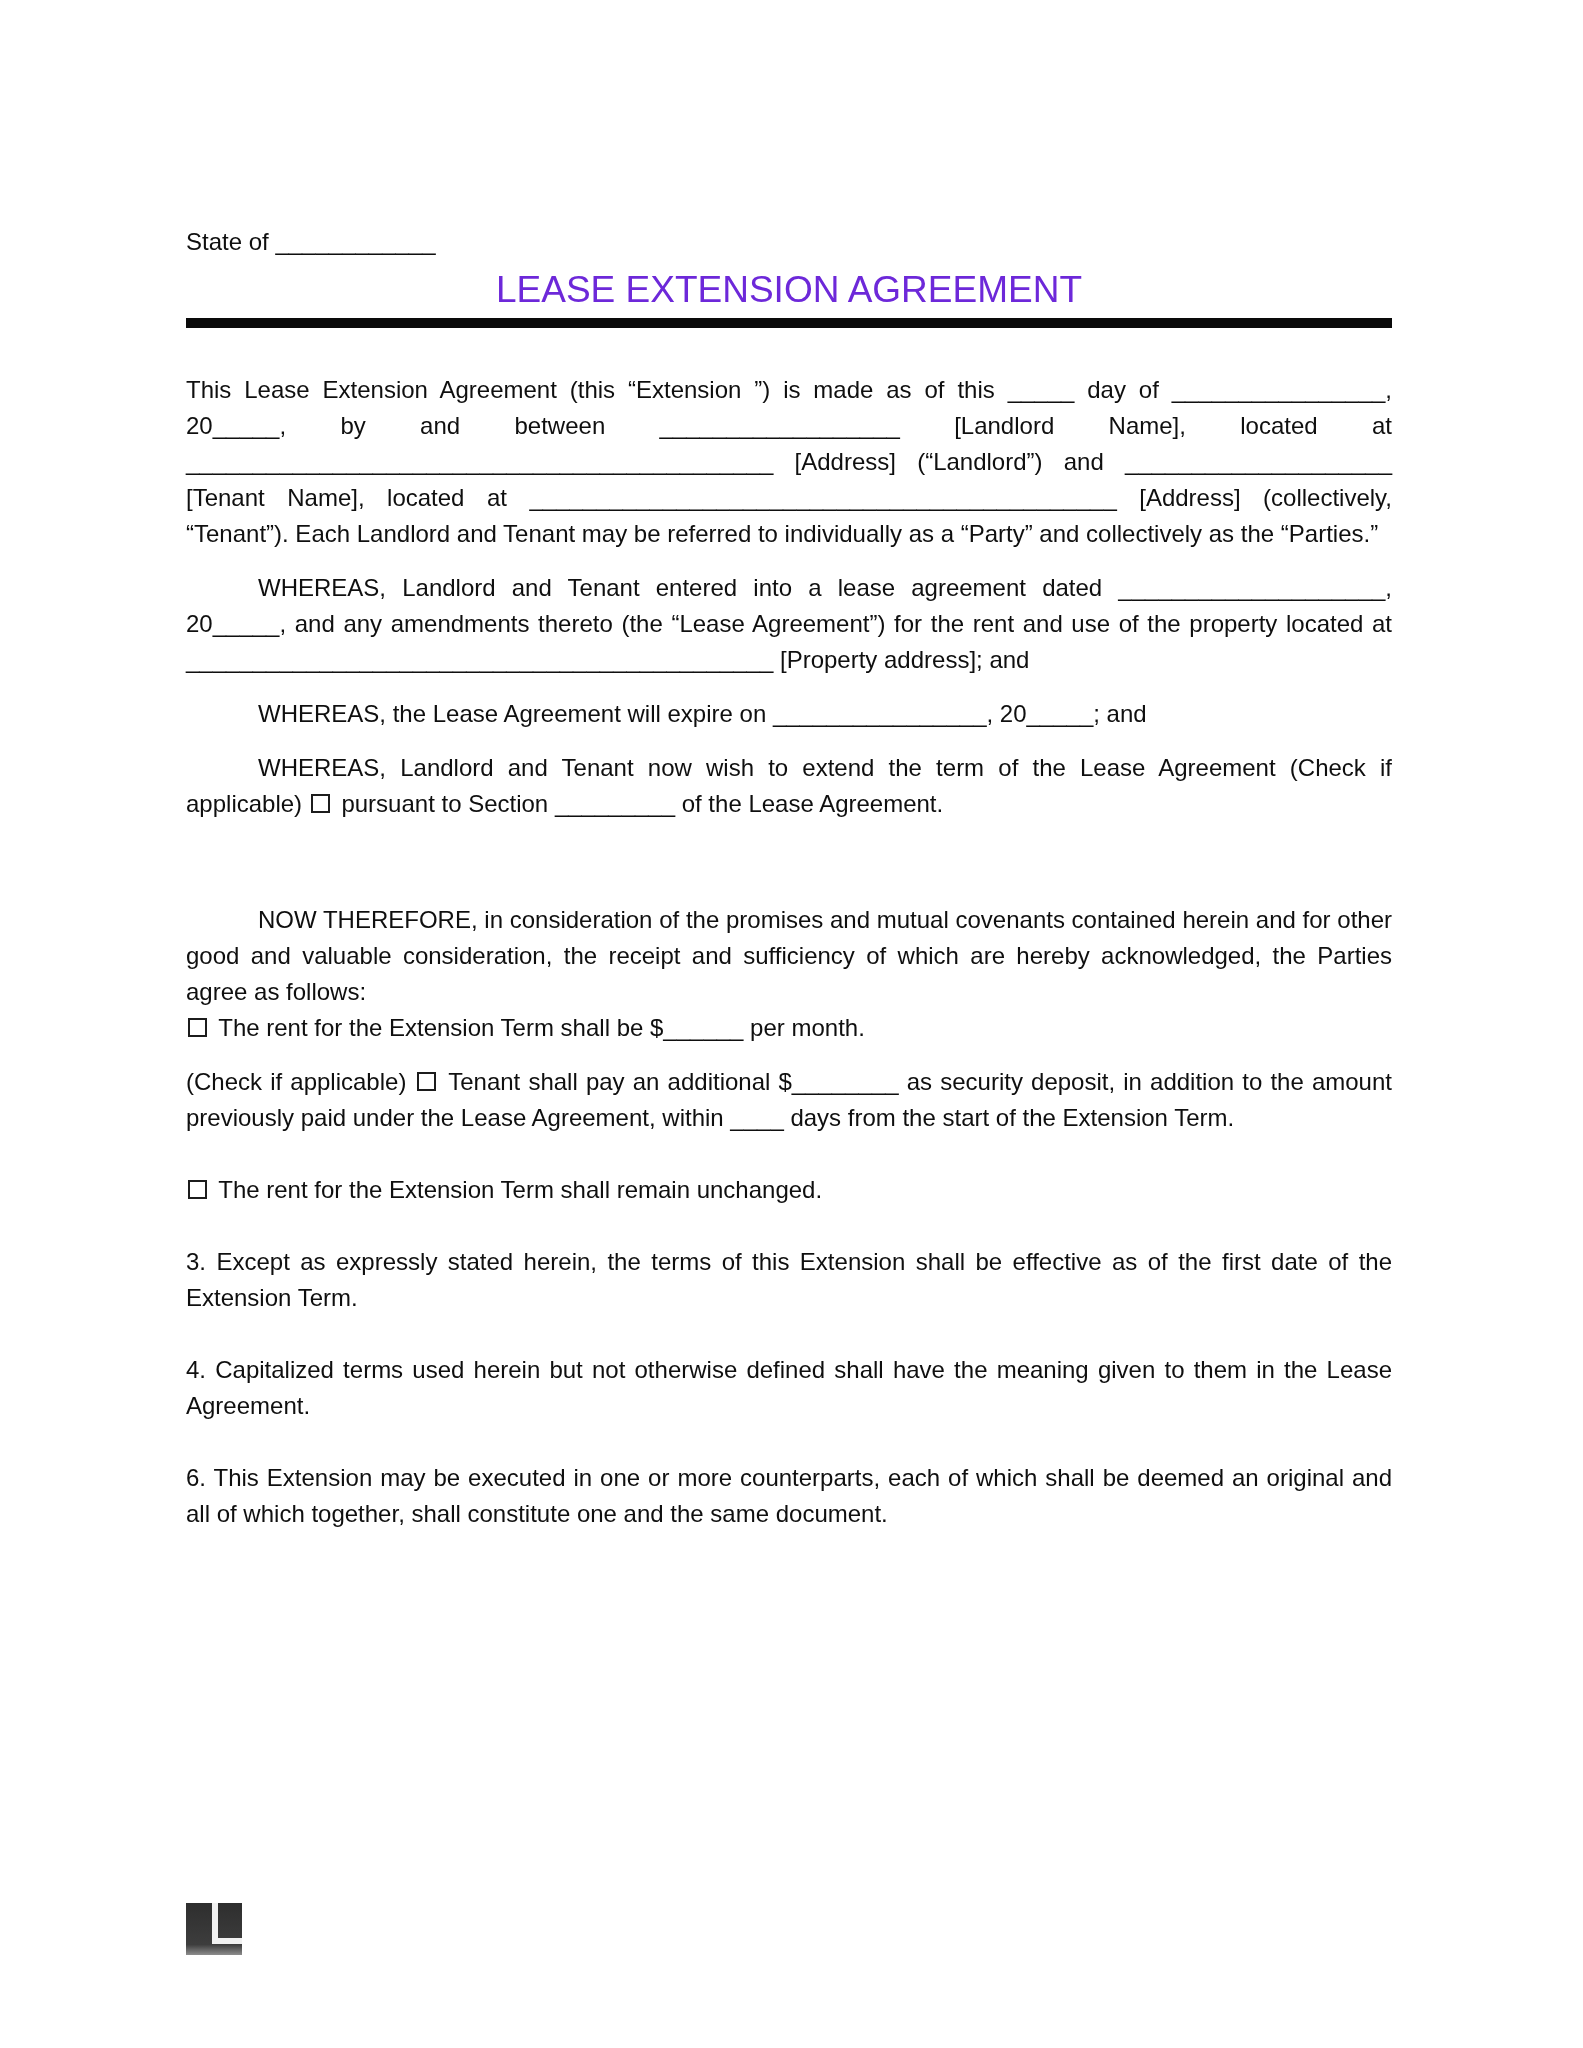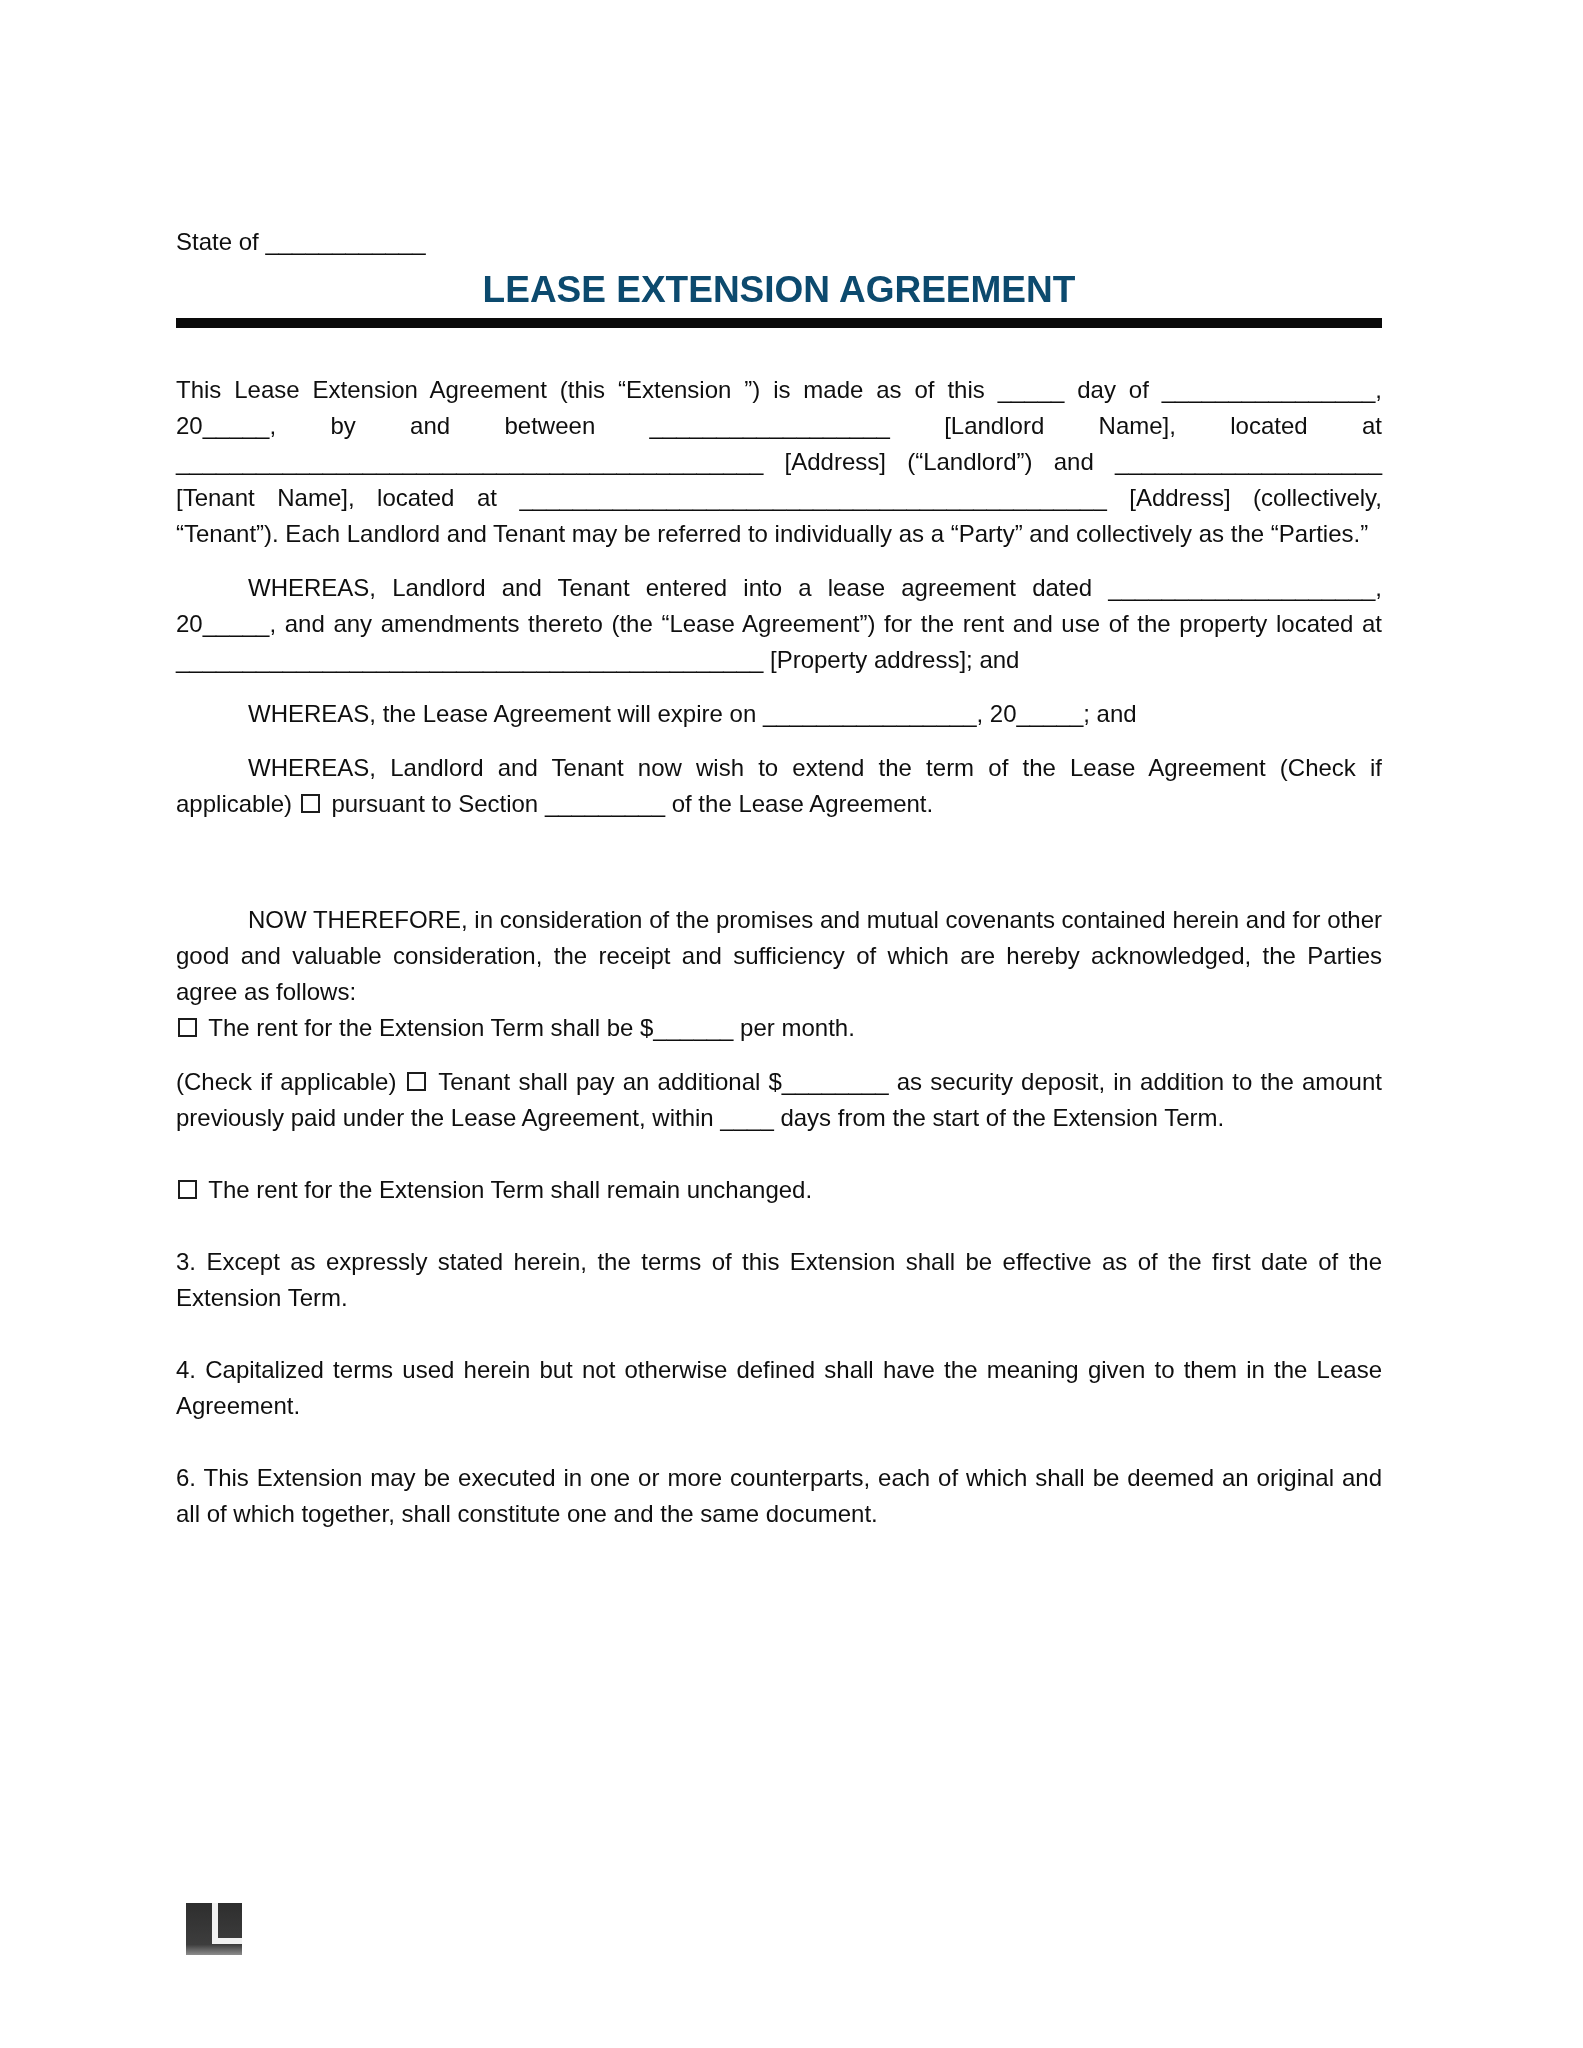--- a/index.html
+++ b/index.html
@@ -6,30 +6,30 @@
   .page {
     position:relative;
     width:1583px; height:2048px;
     margin:0 auto;
     background:#ffffff;
     font-family:"Liberation Sans", sans-serif;
     color:#0f0f0f;
     overflow:hidden;
   }
   .content {
-    position:absolute; left:176px; top:0;
+    position:absolute; left:186px; top:0;
     width:1206px;
     font-size:24px; line-height:36px;
   }
   .state-line { margin:224px 0 0; text-align:left; }
   h1.doc-title {
     margin:8px 0 0;
     text-align:center;
     font-size:37px; line-height:44px;
-    font-weight:bold; color:#0c4a6e;
+    font-weight:normal; color:#6d28d9;
   }
   .rule { margin-top:6px; height:10px; background:#0a0a0a; }
   p { margin:0; text-align:justify; }
   .first   { margin-top:44px; }
   .mt18    { margin-top:18px; }
   .mt36    { margin-top:36px; }
   .mt46    { }
   .mt52    { margin-top:80px; }
   .mt0     { margin-top:18px; }
   .indent  { text-indent:72px; }

